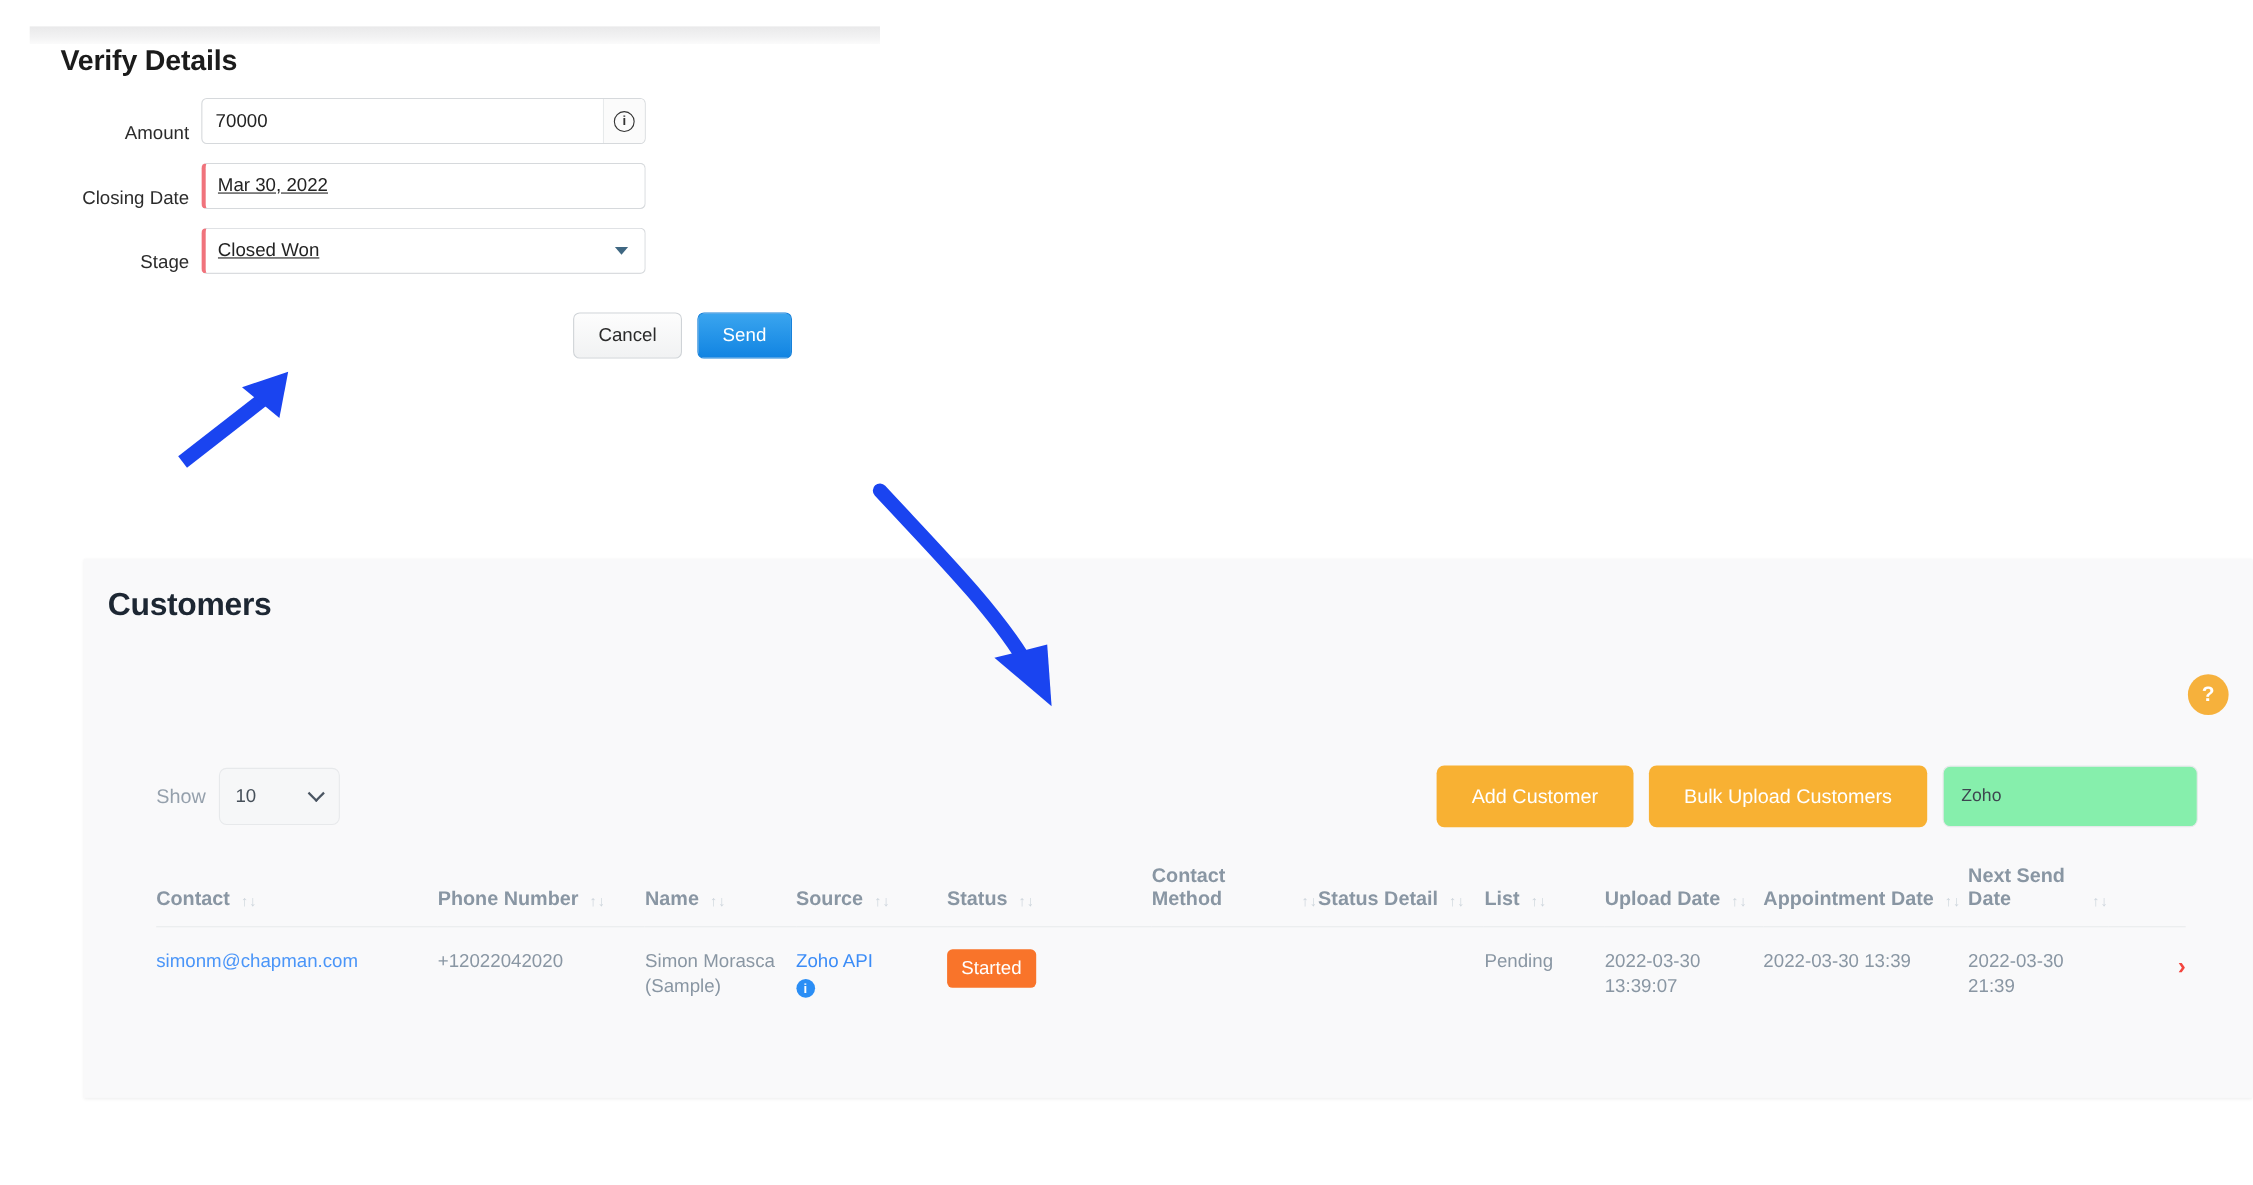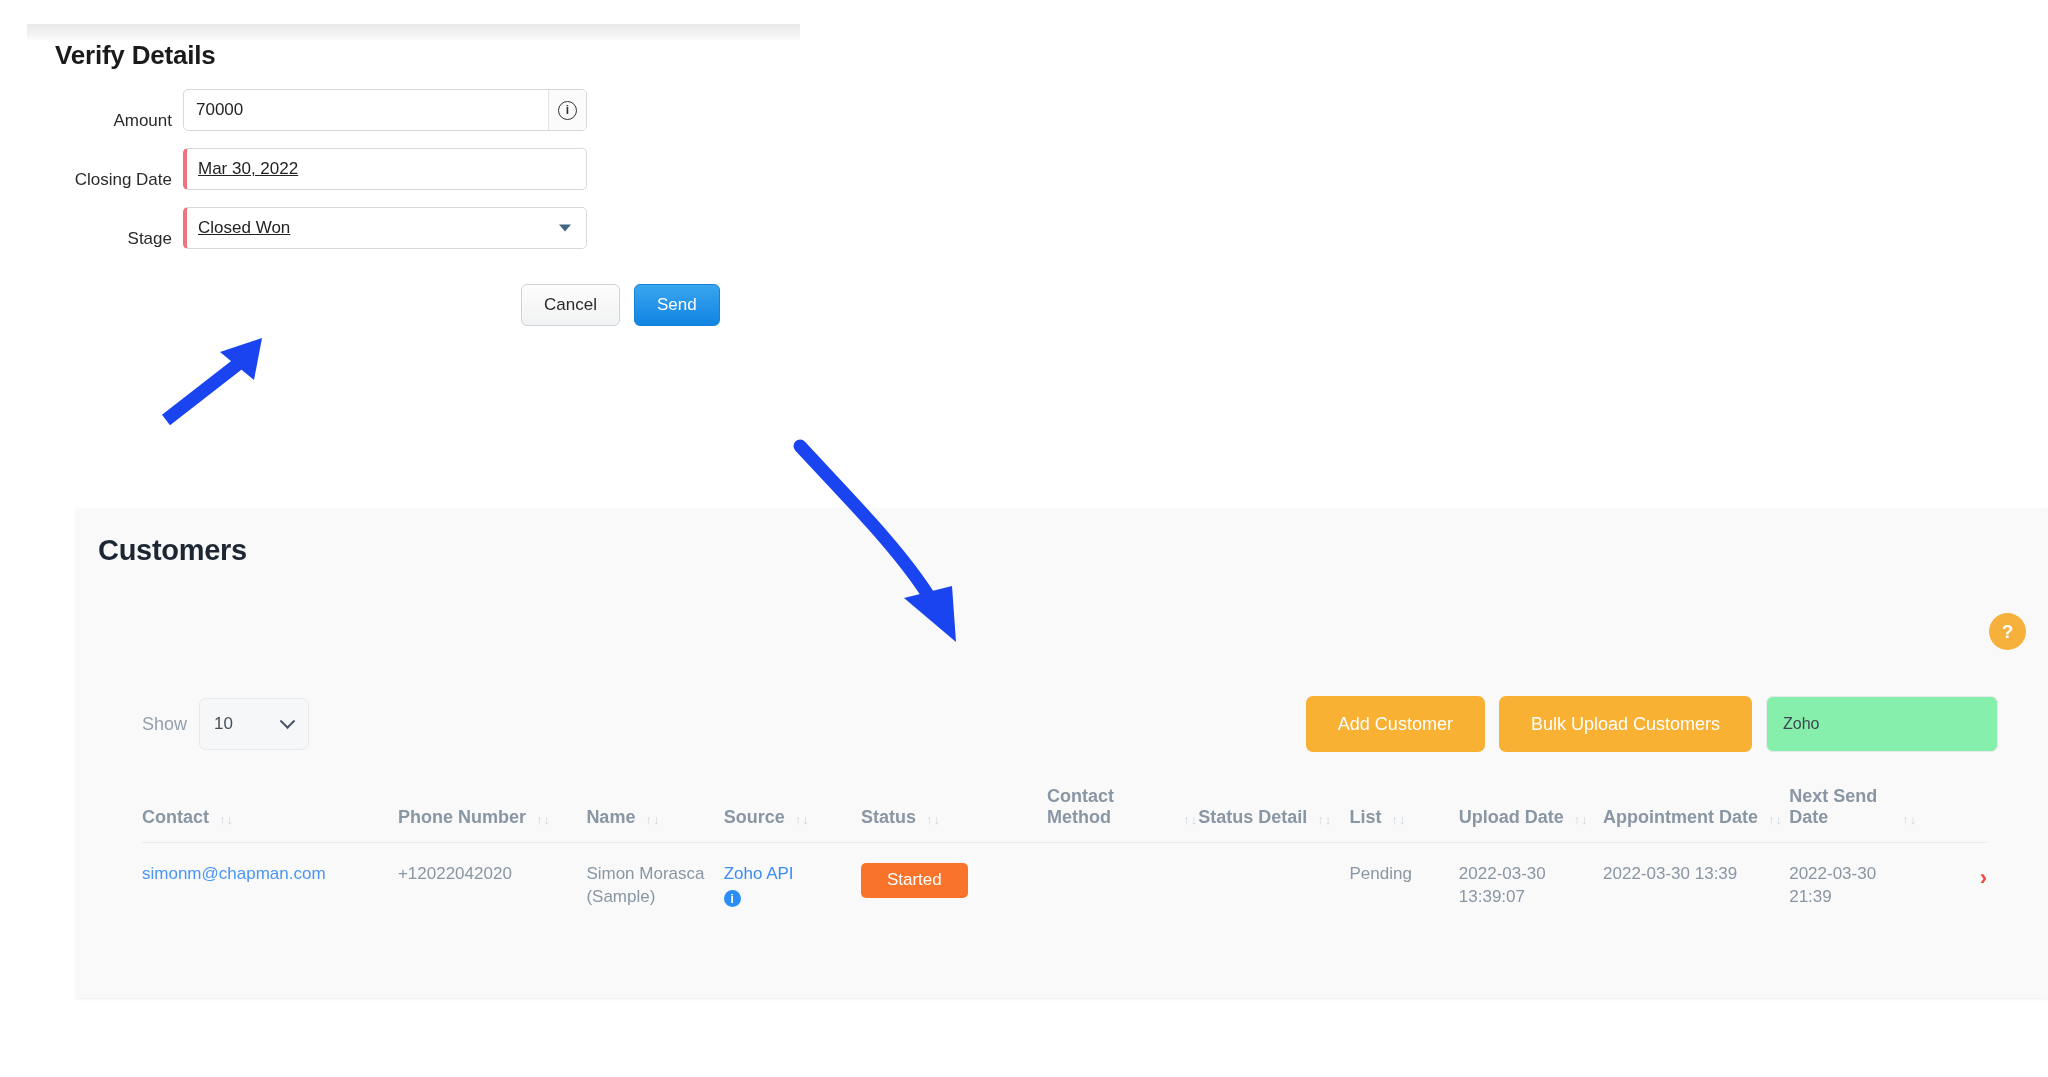--- a/index.html
+++ b/index.html
@@ -139,21 +139,21 @@
   }
   tbody tr { border-top: 1px solid #e9ebed; }
   td {
     padding: 20px 0 22px 0; font-size: 17px; color: #8996a3;
     vertical-align: top; line-height: 1.33;
   }
   .link { color: #3b8cf7; }
   .cell-email { color: #4a95f8; font-size: 17px; }
   .badge {
     display: inline-block; background: #f9742a; color: #fff;
-    font-size: 17px; padding: 6px 26px; border-radius: 5px;
+    font-size: 17px; padding: 6px 13px; border-radius: 5px;
   }
   .info-dot {
     display: inline-flex; align-items: center; justify-content: center;
     width: 17px; height: 17px; border-radius: 50%;
     background: #2b8ef5; color: #fff; font-size: 12px; font-weight: bold;
     margin-top: 4px; line-height: 1;
   }
   .row-chevron {
     color: #f4453e; font-size: 22px; font-weight: bold; cursor: pointer;
     text-align: right; display: block;

